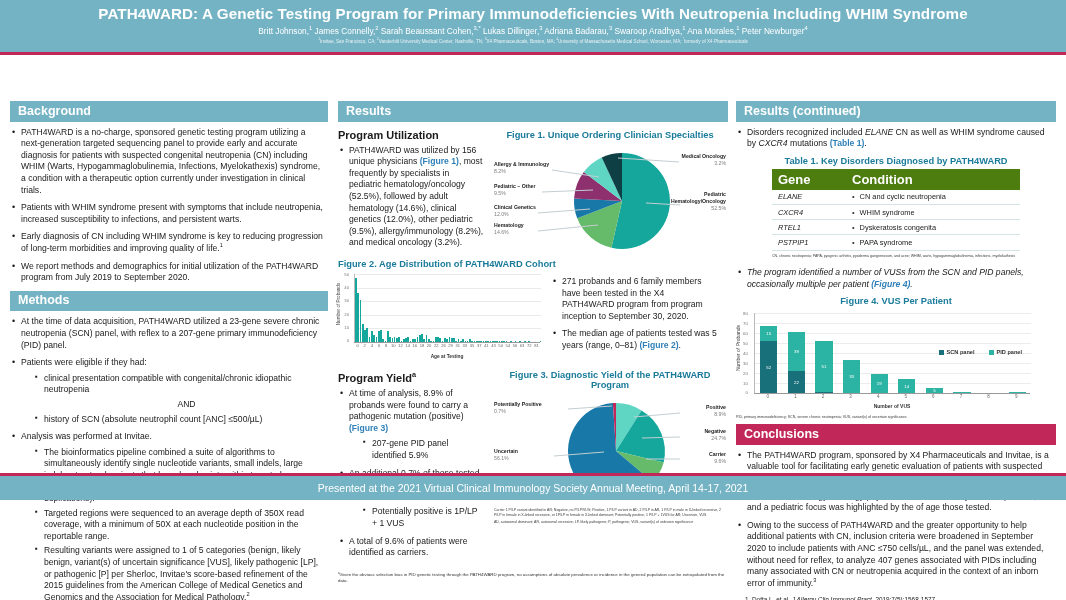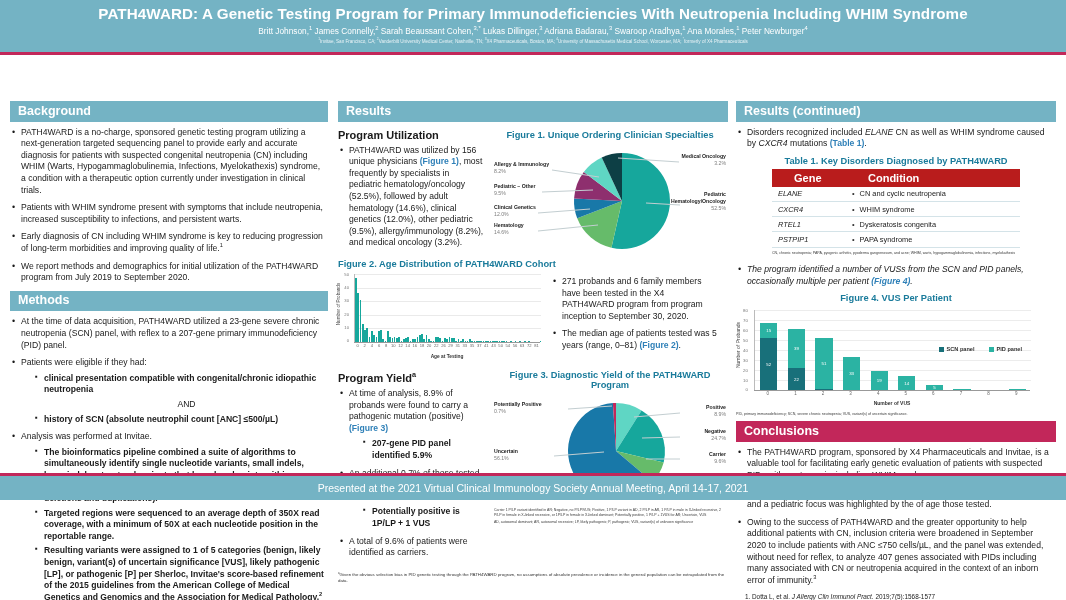--- a/index.html
+++ b/index.html
@@ -48,21 +48,21 @@
 
   
   ul.b{list-style:none;margin:0 0 0 0;padding:0 4px 0 2px;}
   ul.b > li{
     position:relative;padding-left:9px;margin-bottom:6px;
     font-size:8.6px;line-height:1.35;
   }
   ul.b > li:before{
     content:"\2022";position:absolute;left:0;top:-1px;font-size:9px;
   }
-  ul.b2{list-style:none;margin:4px 0 2px 0;padding-left:14px;font-weight:bold;}
+  ul.b2{list-style:none;margin:4px 0 2px 0;padding-left:14px;}
   ul.b2 > li{
     position:relative;padding-left:9px;margin-bottom:3px;
     font-size:8.6px;line-height:1.35;
   }
   ul.b2 > li:before{
     content:"\25AA";position:absolute;left:0;top:-1px;font-size:8px;
   }
   .andline{text-align:center;font-size:8.6px;margin:3px 0 3px 28px;}
   sup{font-size:66%;vertical-align:super;line-height:0;}
   .ital{font-style:italic;}
@@ -81,22 +81,22 @@
   
   .piewrap{position:relative;}
   .pielabel{position:absolute;font-size:5.2px;line-height:1.35;color:#222;}
   .pielabel .nm{font-weight:bold;display:block;}
   .pielabel .pc{color:#7d7d7d;display:block;}
   .pielabel.r{text-align:right;}
 
   
   table.t1{border-collapse:collapse;width:248px;margin:0 auto;font-size:7.4px;}
   table.t1 th{
-    background:#b91c1c;color:#ffffff;text-align:left;font-weight:bold;
-    padding:3px 22px;font-size:11px;
+    background:#4d7c0f;color:#ffffff;text-align:left;font-weight:bold;
+    padding:3px 6px;font-size:13px;
   }
   table.t1 td{
     border-bottom:1px solid #d4e3e8;padding:2.6px 6px;vertical-align:top;
     background:#ffffff;
   }
   table.t1 td.gene{font-style:italic;width:62px;}
   table.t1 td.cond:before{content:"\2022";margin-right:5px;color:#333;}
   .t1note{font-size:3.6px;color:#3a3a3a;line-height:1.5;width:248px;margin:3px auto 0 auto;}
 
   

